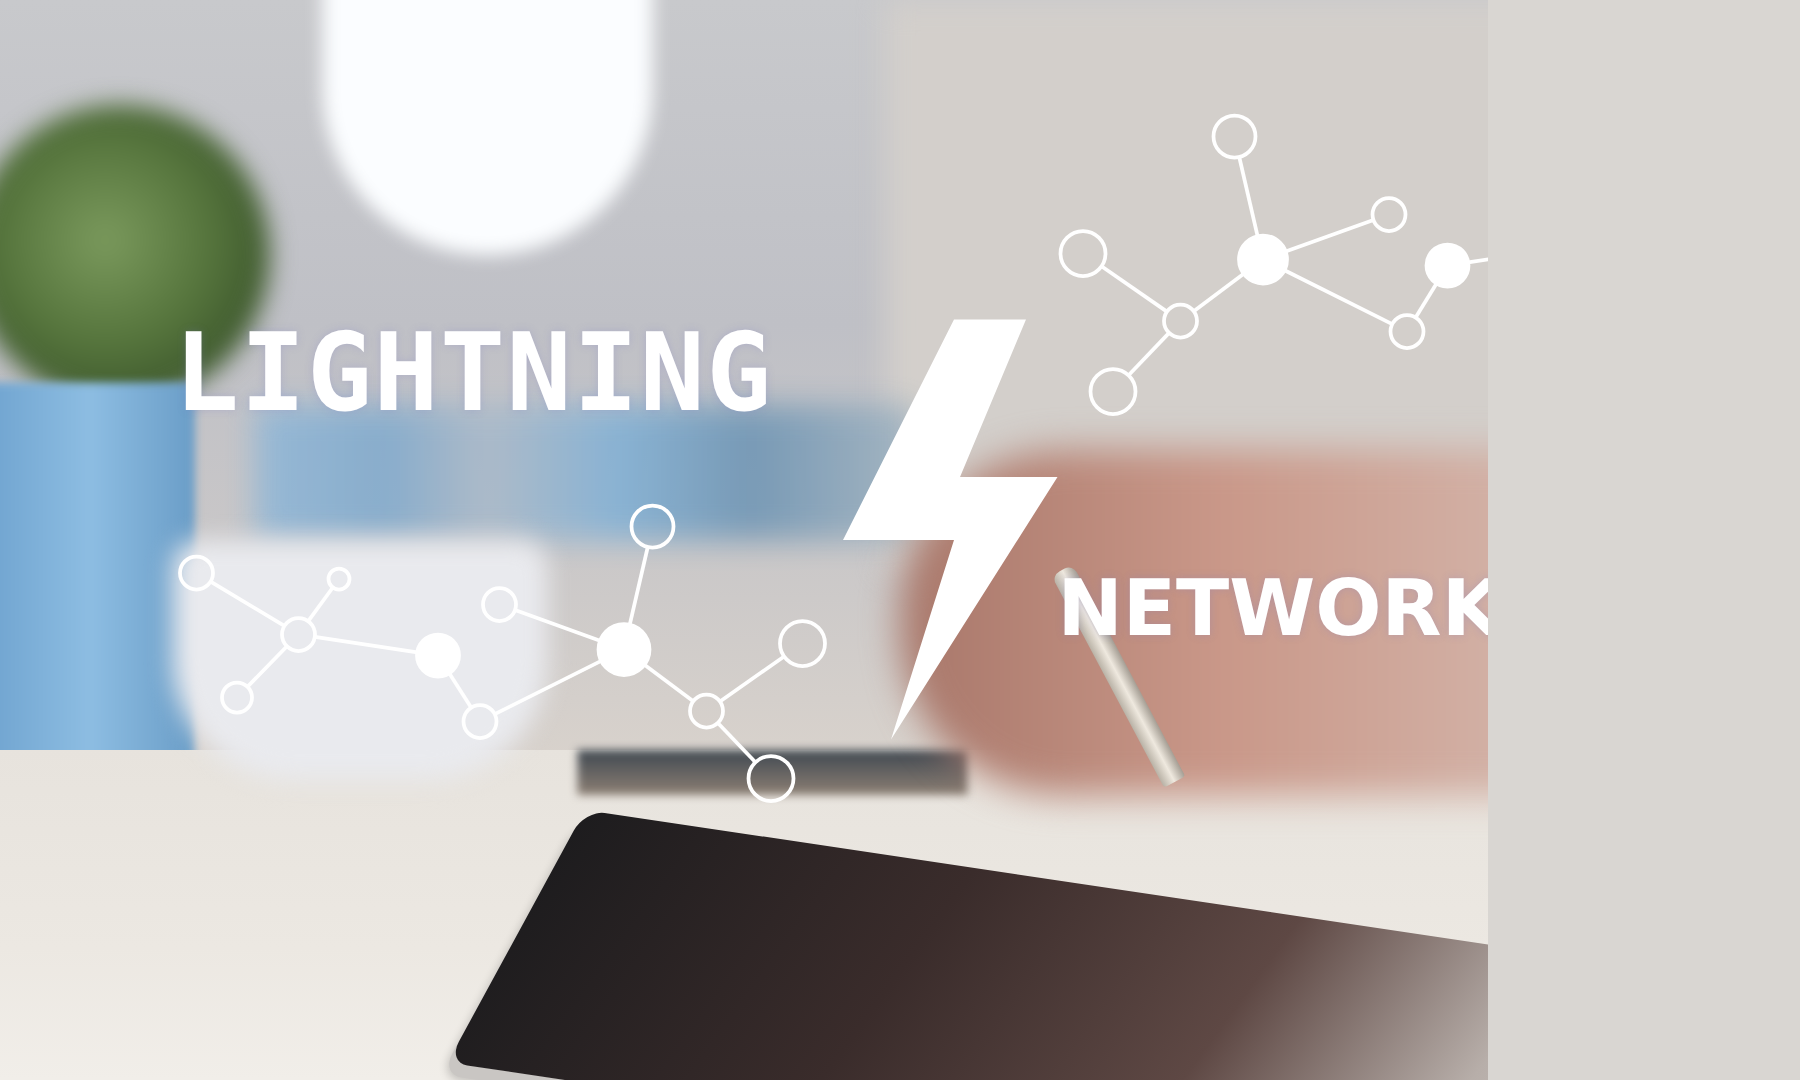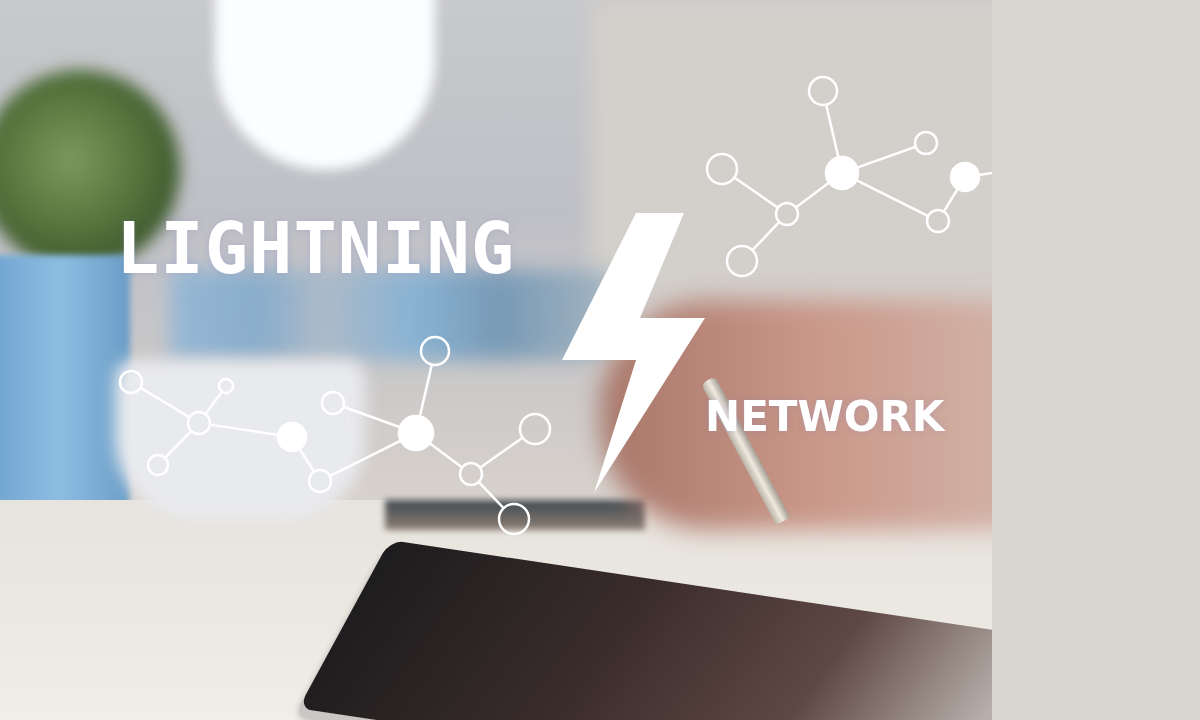--- a/index.html
+++ b/index.html
@@ -24,21 +24,21 @@
   .sleeve{position:absolute;left:1090px;top:300px;width:130px;height:220px;background:#7f8890;filter:blur(14px);}
   .pen{position:absolute;left:700px;top:380px;width:16px;height:160px;background:linear-gradient(90deg,#b9b2a6,#efe9df,#a59e94);
     transform:rotate(-28deg);transform-origin:top center;border-radius:6px 6px 2px 2px;}
   .tablet{position:absolute;left:390px;top:540px;width:900px;height:170px;
     transform:skewX(-22deg) rotate(8deg);transform-origin:left top;
     background:linear-gradient(100deg,#1d1c1e 0%,#3a2c2b 30%,#5e4844 55%,#b7aea9 75%,#d2cdca 90%);
     border-radius:14px;box-shadow:0 8px 0 #c9c6c3,0 10px 6px rgba(0,0,0,.2);}
   .overlay{position:absolute;left:0;top:0;}
   .title{position:absolute;color:#ffffff;font-weight:bold;letter-spacing:2px;line-height:1;text-shadow:0 0 6px rgba(120,120,200,.25);}
   .t1{left:116px;top:212px;font-family:"DejaVu Sans Mono",monospace;font-size:72px;letter-spacing:1px;}
-  .t2{left:705px;top:396px;font-family:"DejaVu Sans",sans-serif;font-size:42px;letter-spacing:0px;}
+  .t2{left:705px;top:380px;font-family:"DejaVu Sans",sans-serif;font-size:52px;letter-spacing:0px;}
 </style>
 </head>
 <body>
 
 <div class="scene">
   <div class="bg"></div>
   <div class="wall-mid"></div>
   <div class="wall-right"></div>
   <div class="lamp"></div>
   <div class="shelf-pots"></div>

